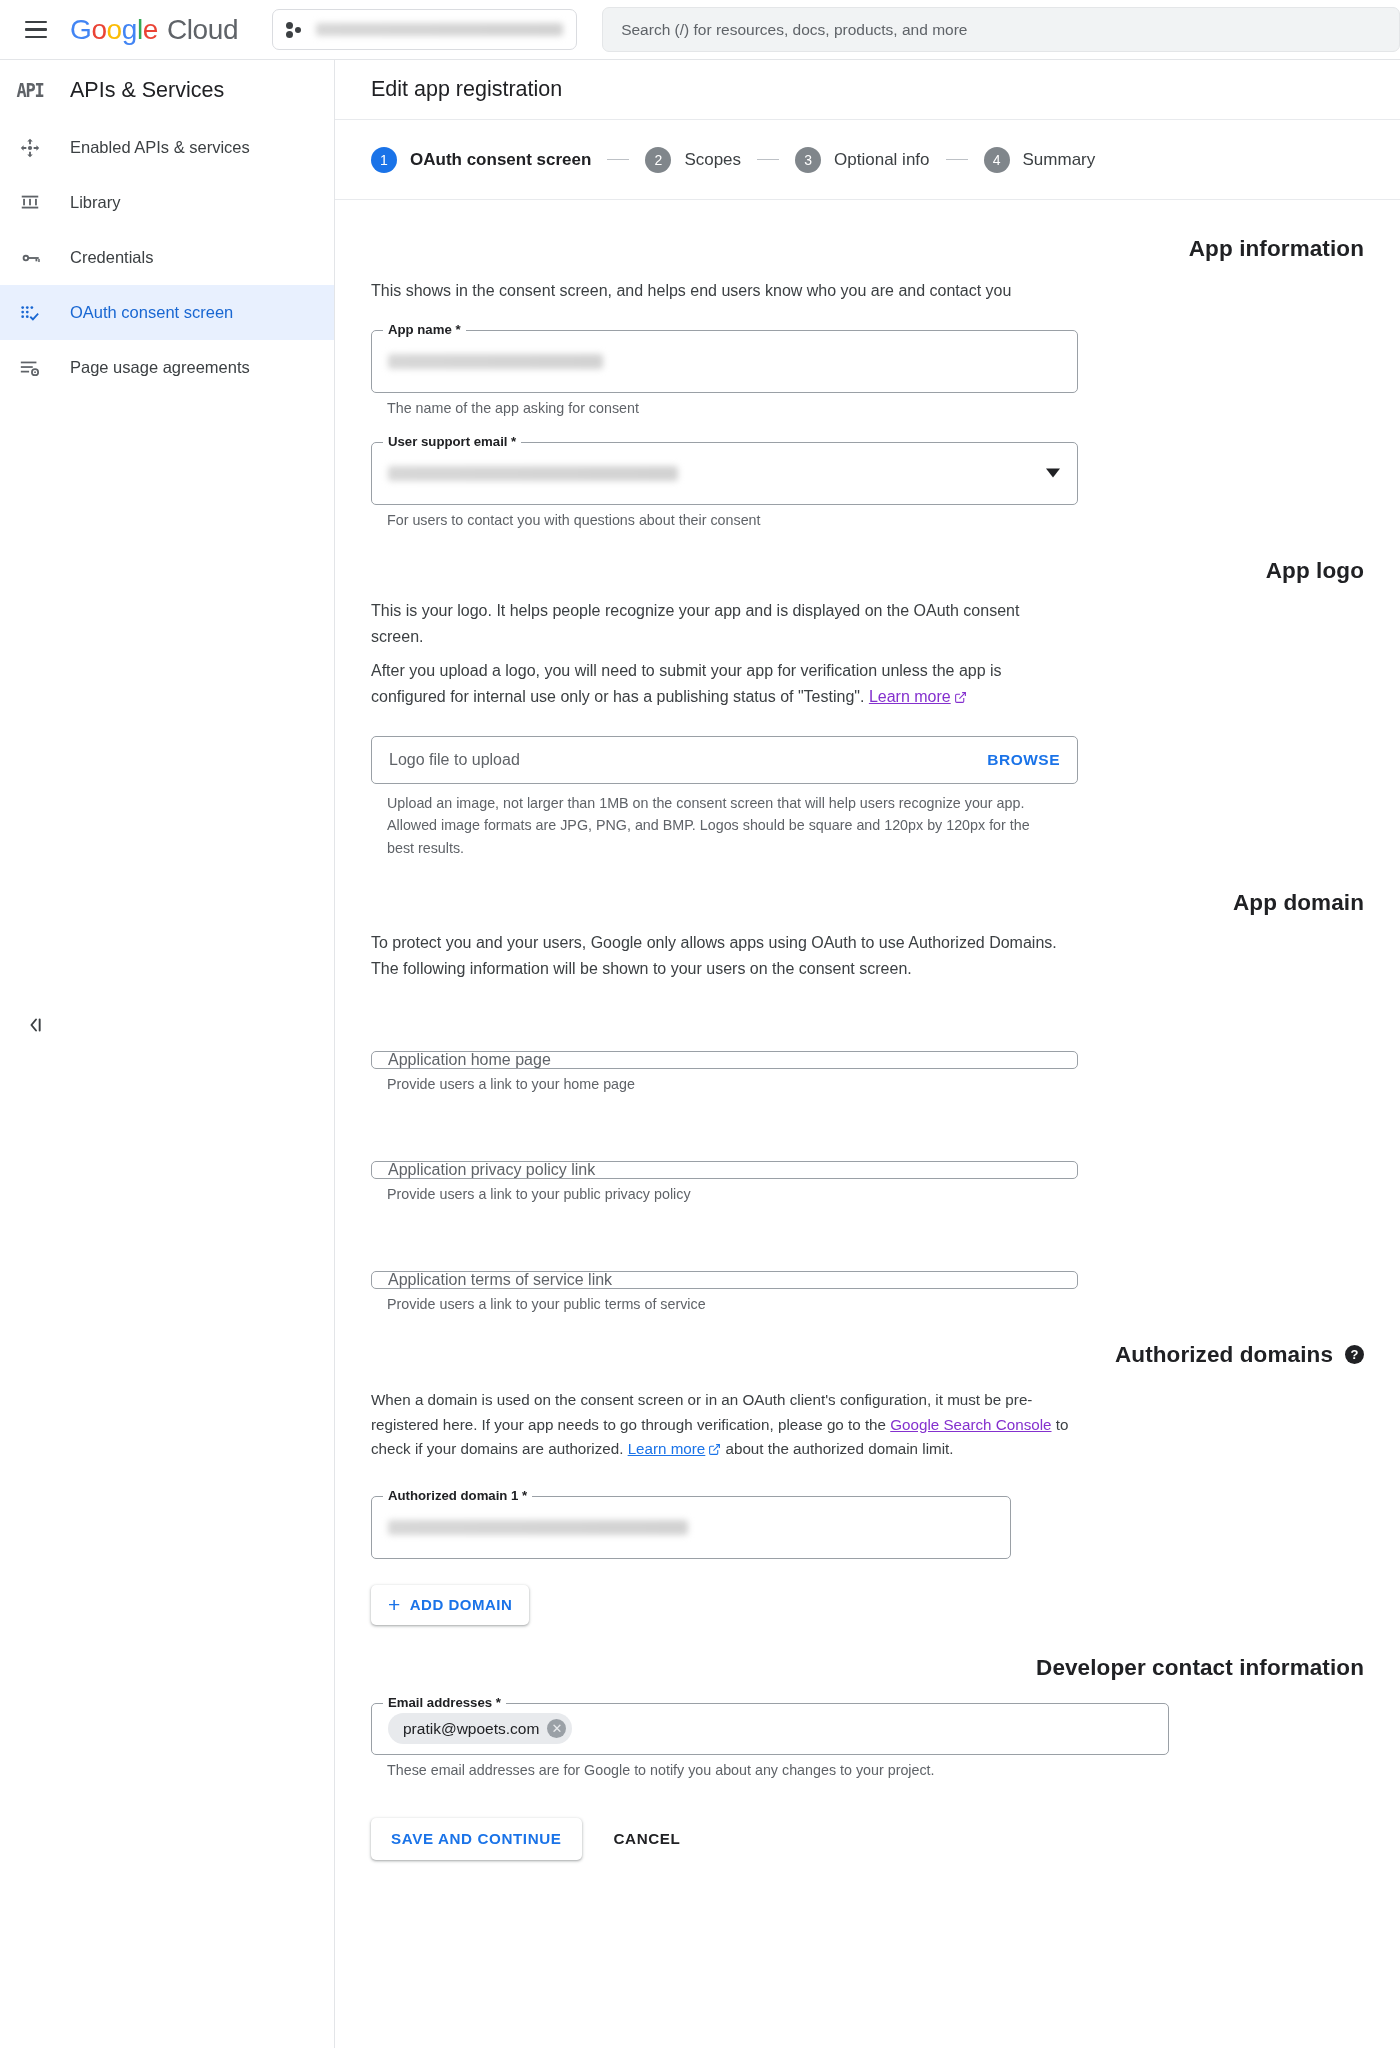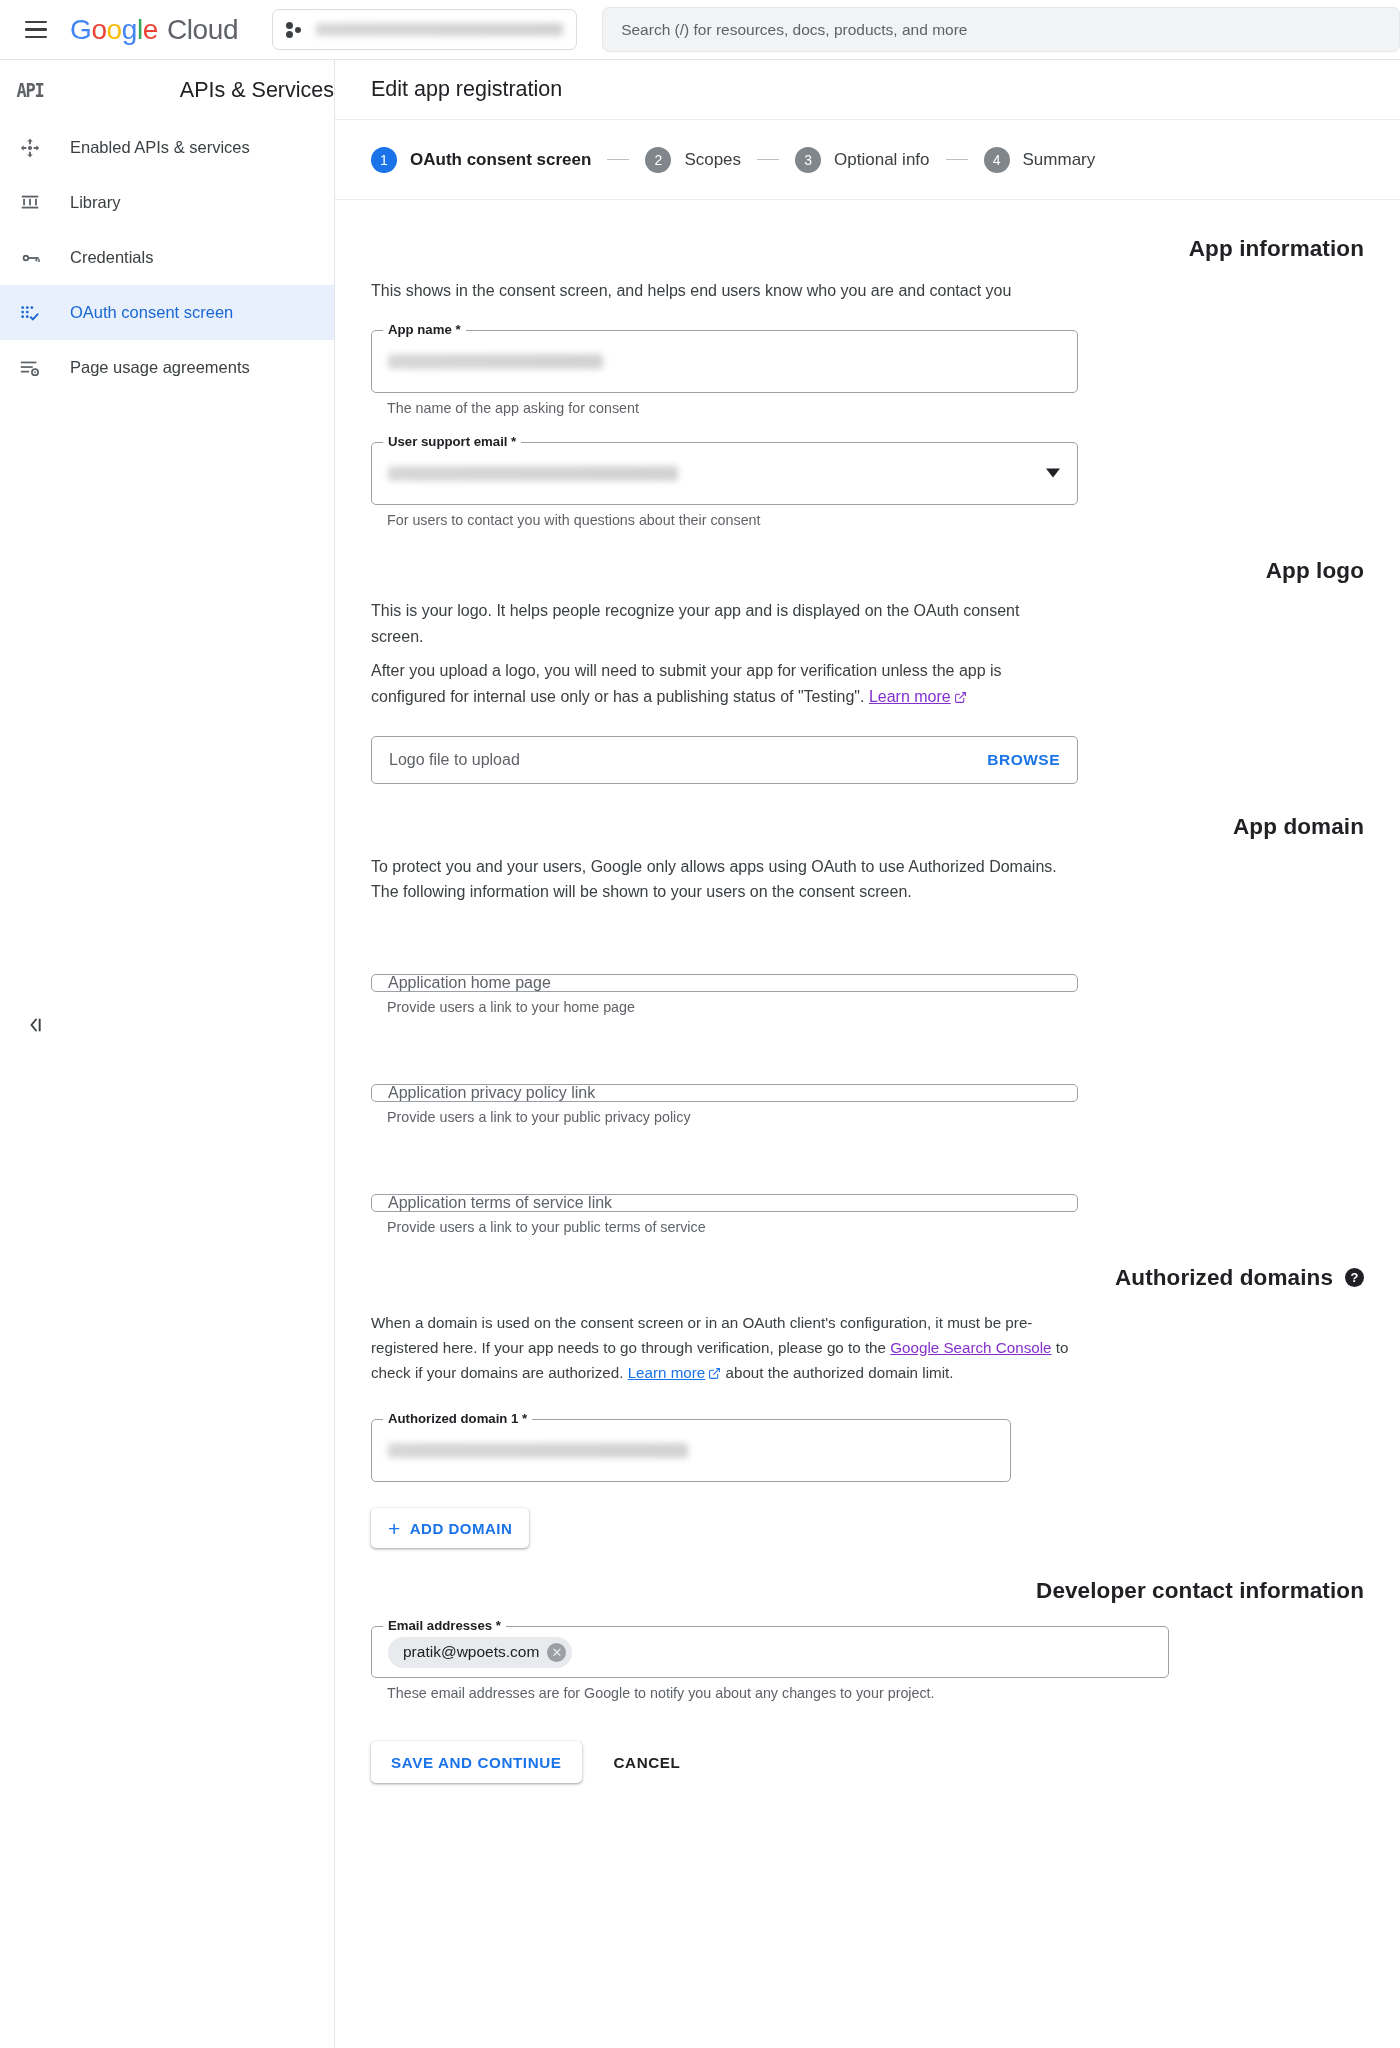--- a/index.html
+++ b/index.html
@@ -91,21 +91,21 @@
   
   .sidebar {
     width: 335px; flex: 0 0 335px;
     border-right: 1px solid #e3e5e8;
     border-top: 1px solid #e3e5e8;
     background: #fff;
     position: relative;
   }
   .sidebar-head {
     height: 60px; display: flex; align-items: center;
-    padding-left: 10px; gap: 20px; justify-content: space-between;
+    padding-left: 10px; gap: 20px;
   }
   .api-glyph {
     font-family: "DejaVu Sans Mono", monospace;
     font-size: 17px; font-weight: 700; color: #5f6368;
     letter-spacing: -1.2px; width: 40px; text-align: center;
     transform: scaleY(1.12);
   }
   .sidebar-head-title { font-size: 21.5px; color: #202124; }
 
   .nav-item {
@@ -462,20 +462,21 @@
       <p class="section-desc"><span>After you upload a logo, you will need to submit your app for verification unless the app is configured for internal use only or has a publishing status of "Testing". </span><a class="link visited">Learn more</a><span class="ext-icon"><svg width="13" height="13" viewBox="0 0 24 24" fill="none" stroke="#8430ce" stroke-width="2">
               <path d="M18 13v6a2 2 0 01-2 2H5a2 2 0 01-2-2V8a2 2 0 012-2h6"></path>
               <polyline points="15 3 21 3 21 9"></polyline>
               <line x1="10" y1="14" x2="21" y2="3"></line>
             </svg></span></p>
 
       <div class="upload-field">
         <span class="placeholder">Logo file to upload</span>
         <span class="browse-btn">BROWSE</span>
       </div>
+      <div class="upload-hint">Upload an image, not larger than 1MB on the consent screen that will help users recognize your app. Allowed image formats are JPG, PNG, and BMP. Logos should be square and 120px by 120px for the best results.</div>
 
       <div class="sp30"></div>
 
       
       <h2 class="section-title tight">App domain</h2>
       <p class="section-desc wide">To protect you and your users, Google only allows apps using OAuth to use Authorized Domains. The following information will be shown to your users on the consent screen.</p>
 
       <div class="field plain">
         <div class="field-box">
           <span class="placeholder">Application home page</span>

